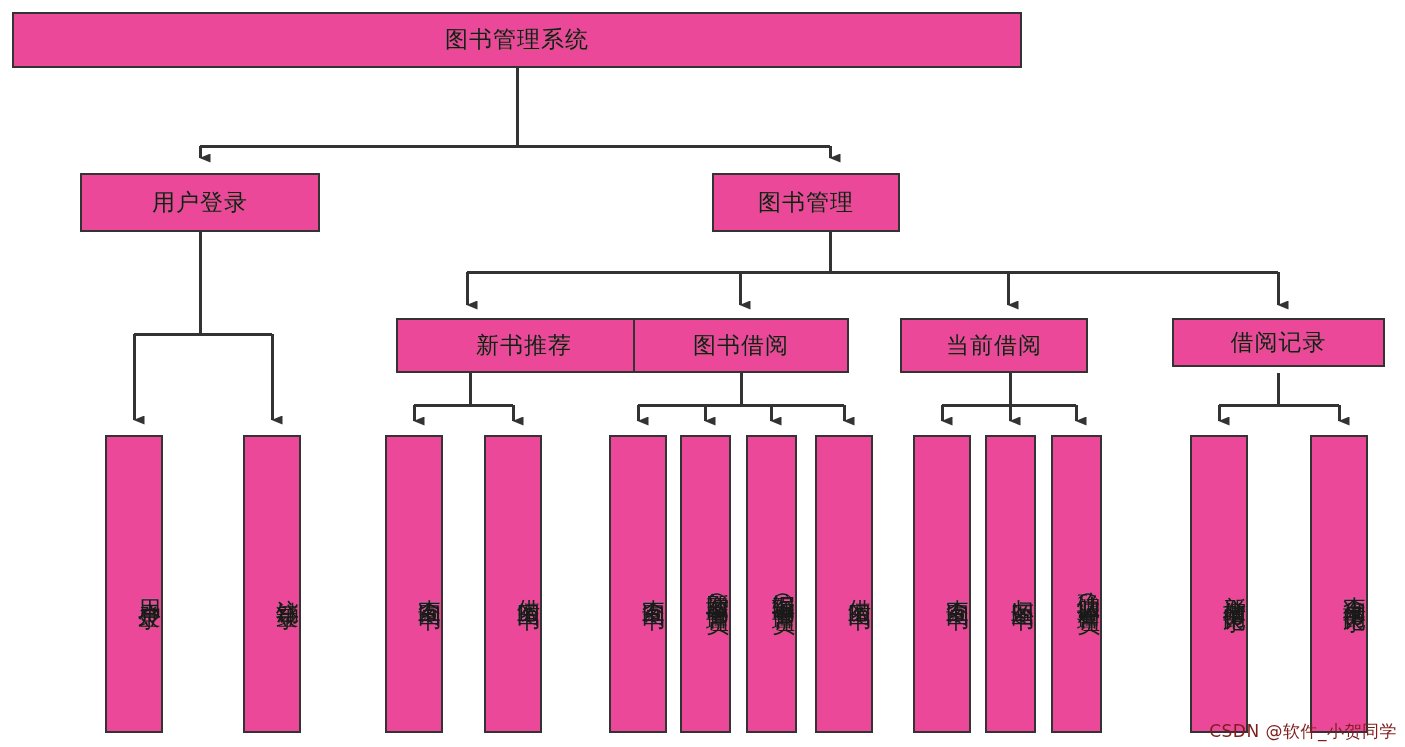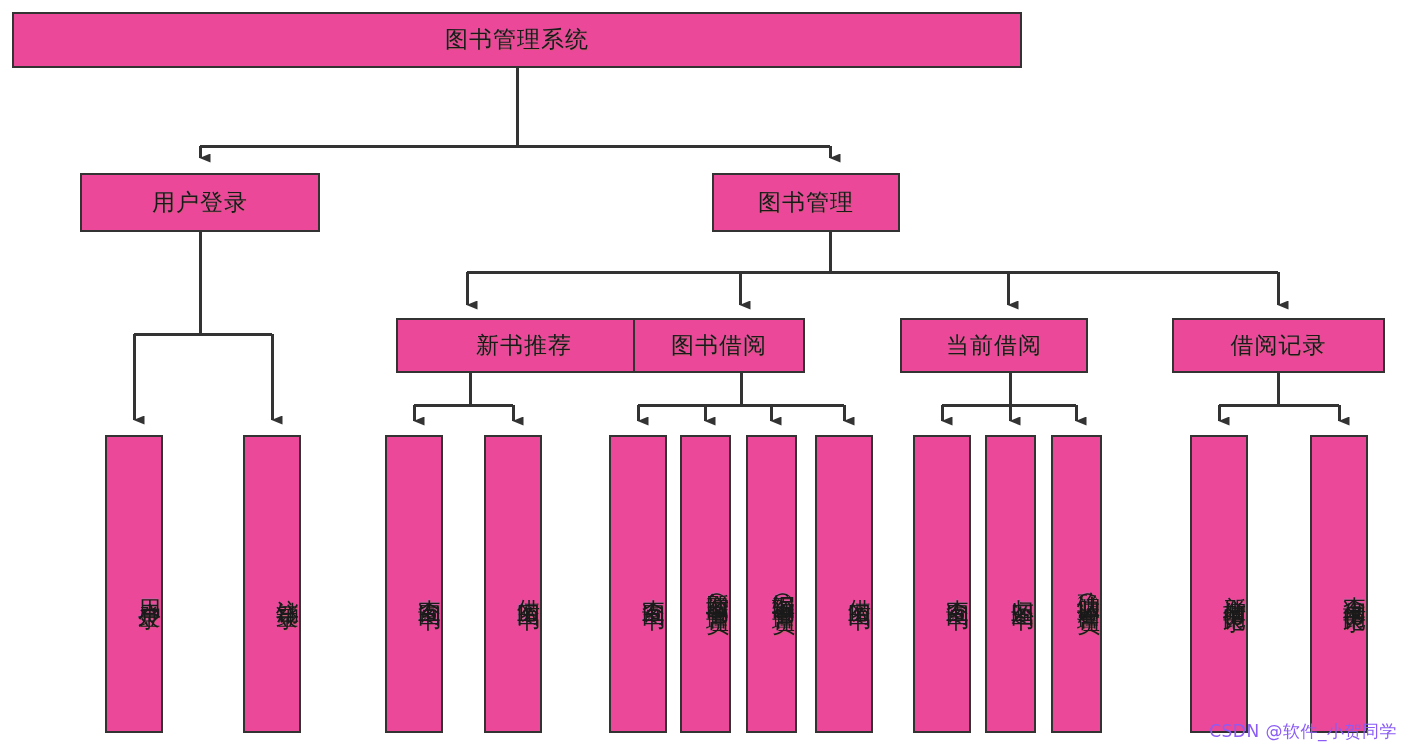--- a/index.html
+++ b/index.html
@@ -55,21 +55,21 @@
     writing-mode: vertical-rl;
     text-orientation: upright;
     display: block;
     white-space: nowrap;
   }
   .watermark {
     position: absolute;
     right: 8px;
     bottom: 4px;
     font-size: 17px;
-    color: #8b5cf6;
+    color: #7f1d1d;
     letter-spacing: 0.5px;
     white-space: nowrap;
   }
 </style>
 </head>
 <body>
 
 <div id="canvas">
 
   <svg id="wires" viewBox="0 0 1405 747" xmlns="http://www.w3.org/2000/svg">
@@ -131,27 +131,27 @@
   <div class="node h" style="left:80px; top:173px; width:240px; height:59px;">
     <span class="txt">用户登录</span>
   </div>
   <div class="node h" style="left:712px; top:173px; width:188px; height:59px;">
     <span class="txt">图书管理</span>
   </div>
 
   <div class="node h" style="left:362px; top:318px; width:256px; height:55px;margin-left:34px;">
     <span class="txt">新书推荐</span>
   </div>
-  <div class="node h" style="left:633px; top:318px; width:172px; height:55px;">
+  <div class="node h" style="left:633px; top:318px; width:216px; height:55px;">
     <span class="txt">图书借阅</span>
   </div>
   <div class="node h" style="left:900px; top:318px; width:188px; height:55px;">
     <span class="txt">当前借阅</span>
   </div>
-  <div class="node h" style="left:1172px; top:318px; width:213px; height:55px;">
+  <div class="node h" style="left:1172px; top:318px; width:213px; height:49px;">
     <span class="txt">借阅记录</span>
   </div>
 
   <div class="node v" style="left:105px; top:435px; width:58px; height:298px;">
     <span class="txt">用户登录</span>
   </div>
   <div class="node v" style="left:243px; top:435px; width:58px; height:298px;">
     <span class="txt">注销登录</span>
   </div>
   <div class="node v" style="left:385px; top:435px; width:58px; height:298px;">

